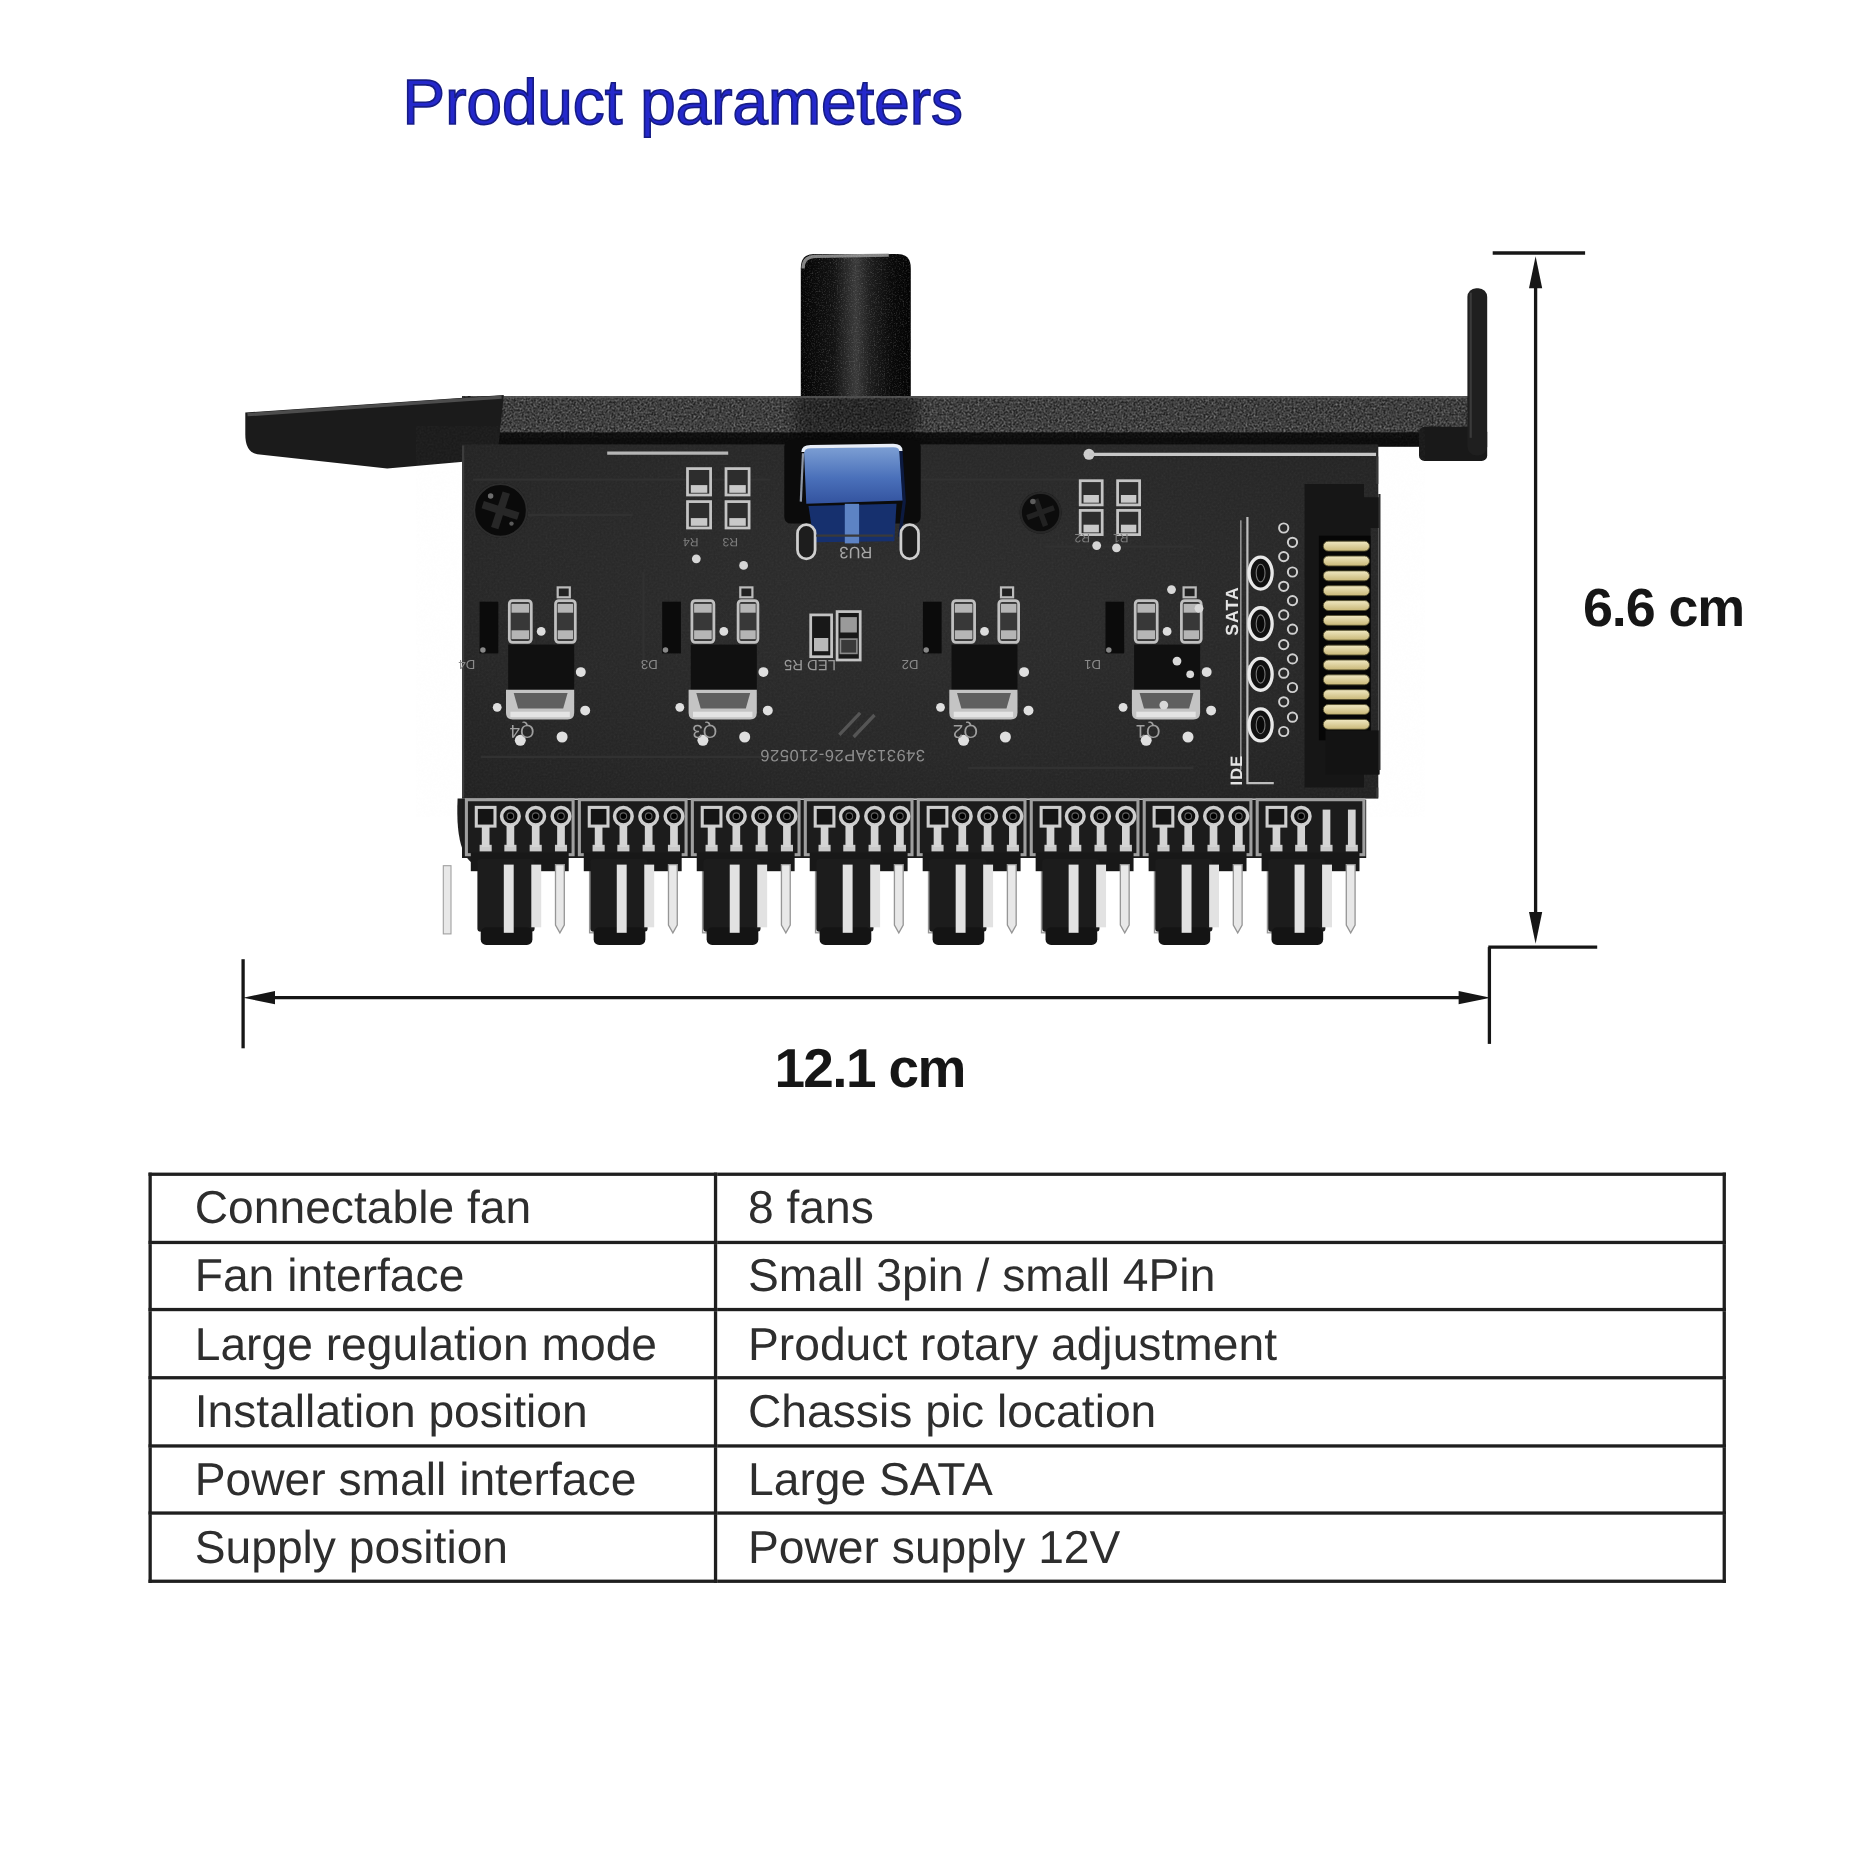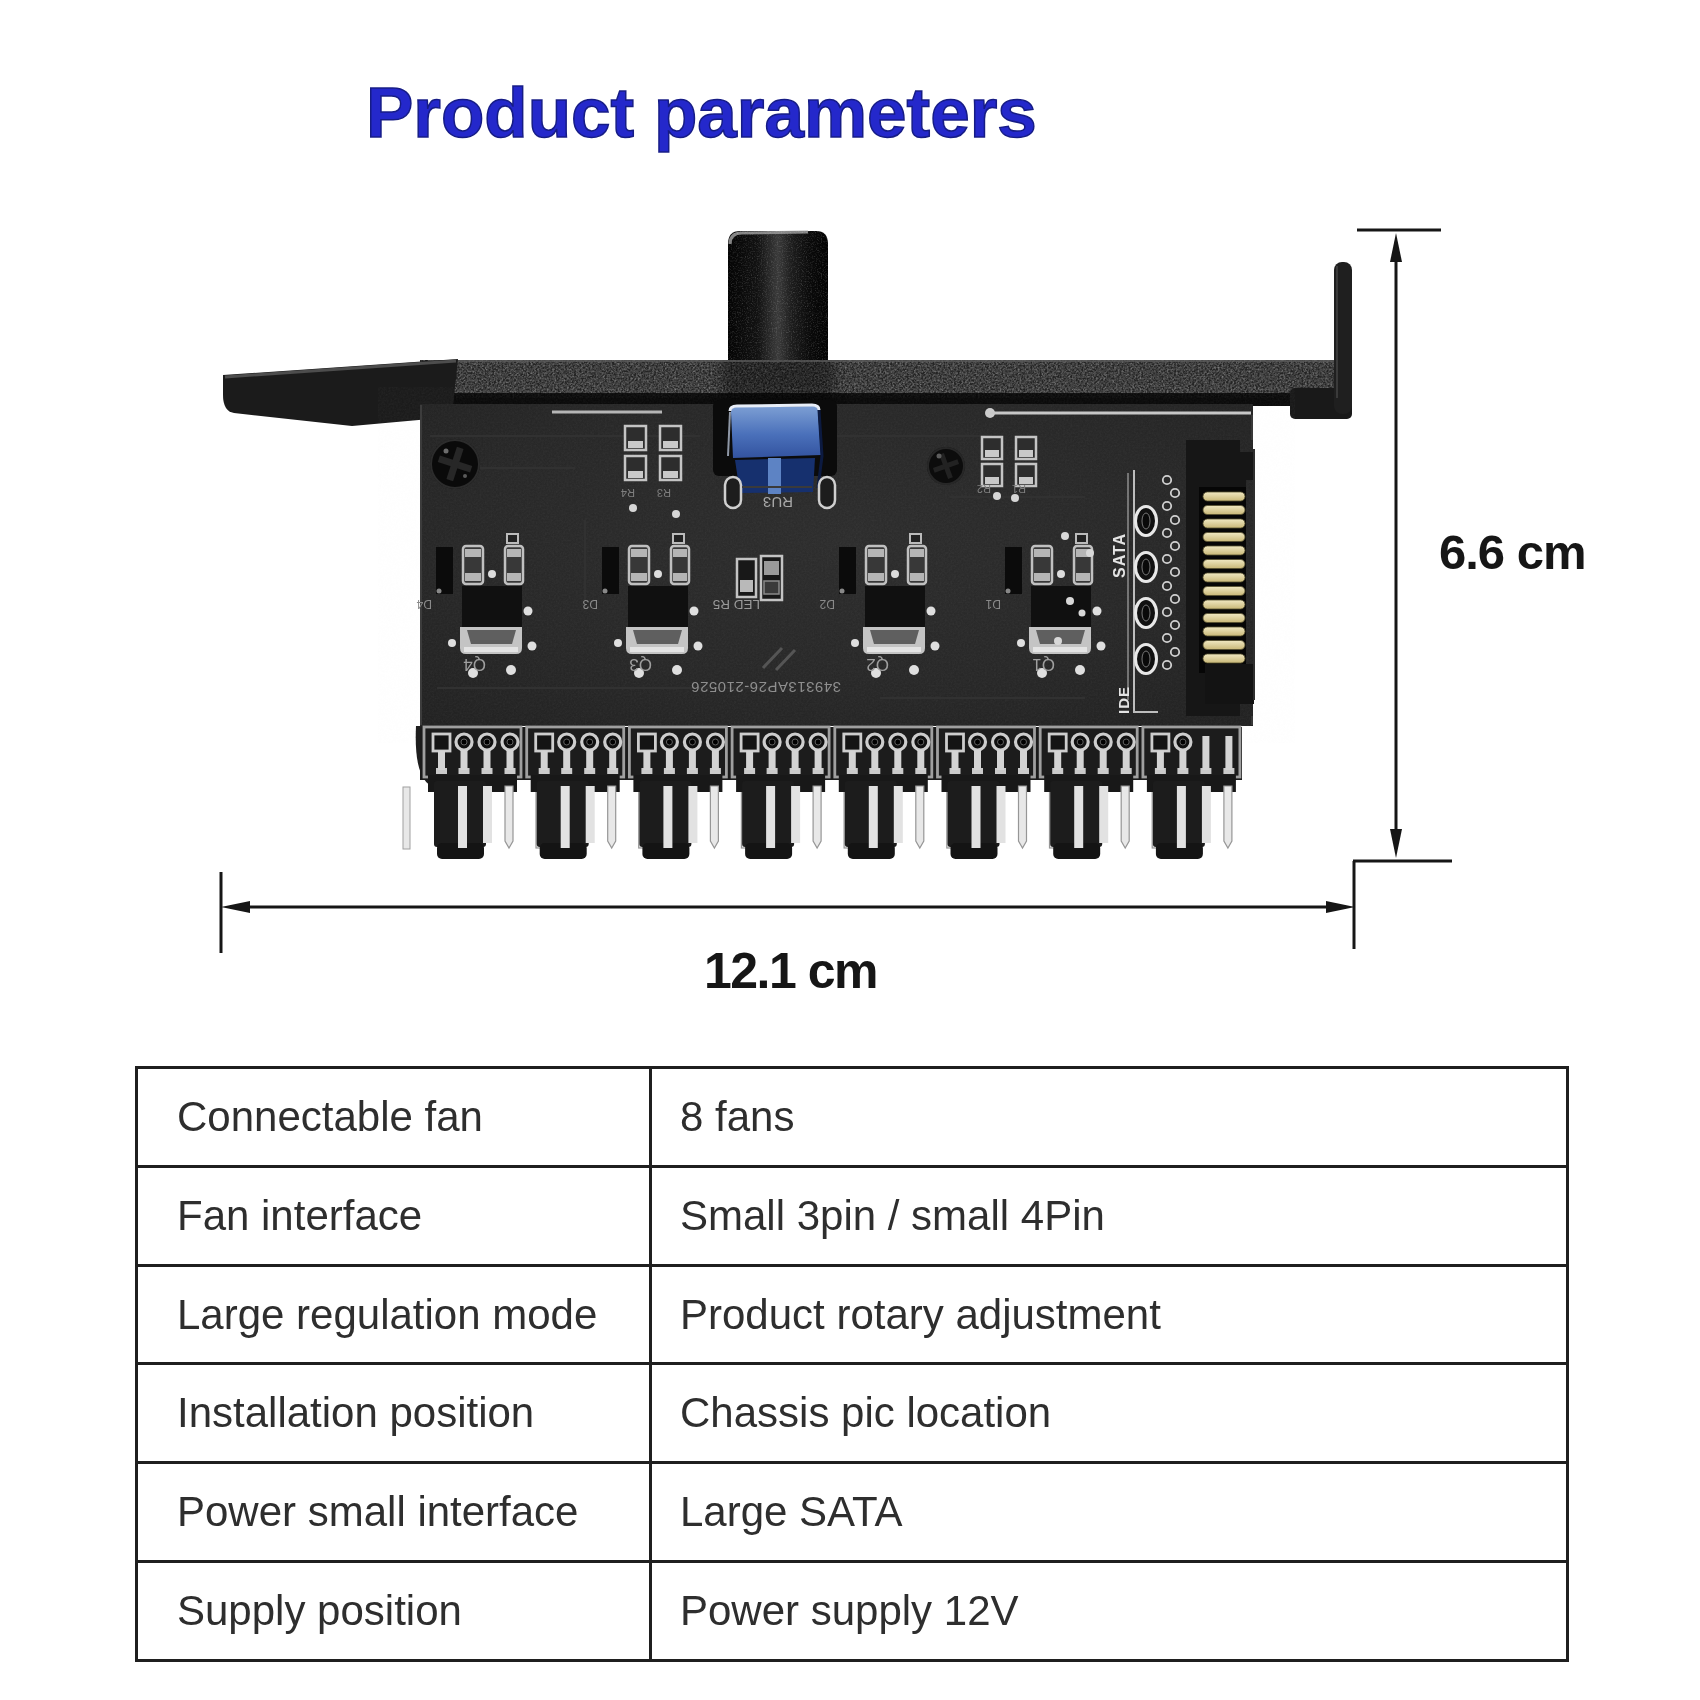--- a/index.html
+++ b/index.html
@@ -1,21 +1,21 @@
 <!DOCTYPE html>
 <html><head>
 <meta charset="utf-8">
 <style>
   html,body{margin:0;padding:0;}
   body{width:1700px;height:1700px;background:#ffffff;position:relative;overflow:hidden;
        font-family:"Liberation Sans", sans-serif;}
-  #title{position:absolute;left:366px;top:72px;font-size:71px;font-weight:bold;
+  #title{position:absolute;left:366px;top:60px;font-size:58px;font-weight:normal;
          color:#2428cb;letter-spacing:0px;white-space:nowrap;-webkit-text-stroke:1.5px #161c85;}
   #photo{position:absolute;left:0;top:0;}
-  #spec{position:absolute;left:135px;top:1066px;width:1434px;height:596px;}
+  #spec{position:absolute;left:135px;top:1066px;width:1434px;height:373px;}
   #spec table{border-collapse:collapse;width:100%;height:100%;table-layout:fixed;
               font-size:42px;color:#2e2e2e;}
   #spec td{border:3px solid #1f1f1f;vertical-align:middle;white-space:nowrap;}
   #spec td.c1{width:471px;padding-left:39px;}
   #spec td.c2{padding-left:28px;}
 </style>
 </head>
 <body>
 <div id="title">Product parameters</div>
 

